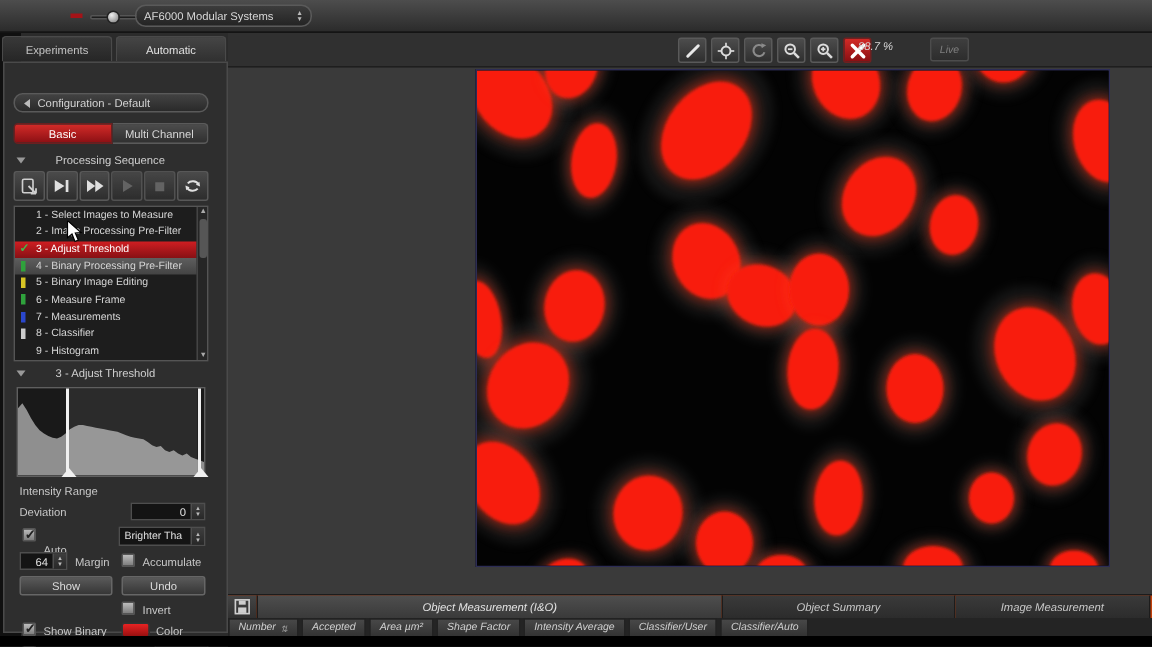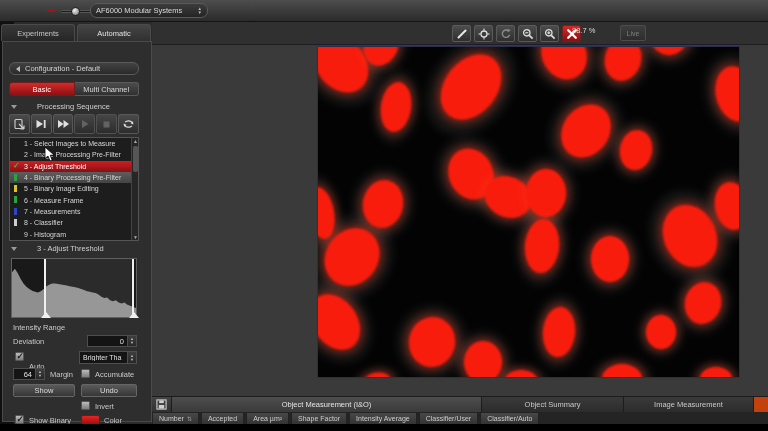--- a/index.html
+++ b/index.html
@@ -98,21 +98,21 @@
   .cb.checked::after { content:"\2713"; position:absolute; top:-2.5px; left:0.5px; font-size:9px;
         font-weight:bold; color:#222; }
   .btn { position:absolute; height:13px; background:linear-gradient(#5a5a5a,#363636);
          border:1px solid #666; border-radius:2px; font-size:7.5px; color:#dcdcdc;
          display:flex; align-items:center; justify-content:center; }
   .btn.disabled { background:linear-gradient(#3e3e3e,#2e2e2e); color:#7d7d7d; border-color:#4a4a4a; }
   #swatch { position:absolute; width:19px; height:10px; border:1px solid #333; border-radius:2px;
             background:linear-gradient(#e82222,#991010); }
 
   
-  #main { position:absolute; left:152px; top:22px; width:616px; height:402px; background:#3a3a3a; }
+  #main { position:absolute; left:152px; top:22px; width:616px; height:402px; background:#3a3a3a;font-style:italic; }
   #vtoolbar { position:absolute; left:0; top:0; width:616px; height:23px; background:#303030;
               border-bottom:1px solid #1e1e1e; }
   .vbtn { position:absolute; top:3px; width:19px; height:17px; background:linear-gradient(#4c4c4c,#2f2f2f);
           border:1px solid #5a5a5a; border-radius:2px; display:flex; align-items:center; justify-content:center; }
   .vbtn.accent { background:linear-gradient(#d22a26,#8a0f13); border-color:#702020; }
   #zoompct { position:absolute; top:4px; font-size:7.5px; color:#d8d8d8; }
   #livebtn { position:absolute; top:3px; width:26px; height:16px; background:linear-gradient(#3e3e3e,#2d2d2d);
              border:1px solid #4c4c4c; border-radius:2px; font-size:7px; color:#7f7f7f;
              display:flex; align-items:center; justify-content:center; }
   #imgarea { position:absolute; left:165px; top:24px; width:423px; height:332px; background:#030303;
@@ -479,21 +479,21 @@
     <div id="btabs">
       <div id="diskbtn">
         <svg width="11" height="11" viewBox="0 0 12 12">
           <rect x="1" y="1" width="10" height="10" fill="none" stroke="#cfcfcf" stroke-width="1.2"></rect>
           <rect x="3.5" y="1.5" width="5" height="3" fill="#cfcfcf"></rect>
           <rect x="3" y="6.5" width="6" height="4" fill="#cfcfcf"></rect>
         </svg>
       </div>
       <div id="btabrow" style="display:flex; flex:1;">
           <div class="btab active" style="width: 310px;">Object Measurement (I&amp;O)</div>
-          <div class="btab" style="width: 142px;">Object Summary</div>
+          <div class="btab" style="width: 155px;">Object Summary</div>
           <div class="btab" style="width: 130px;">Image Measurement</div>
         </div>
     </div>
     <div id="bcols">
         <div class="colchip">
           <span>Number</span>
           <span style="font-size: 6px; color: rgb(154, 154, 154);">⇅</span>
         </div>
         <div class="colchip">
           <span>Accepted</span>

